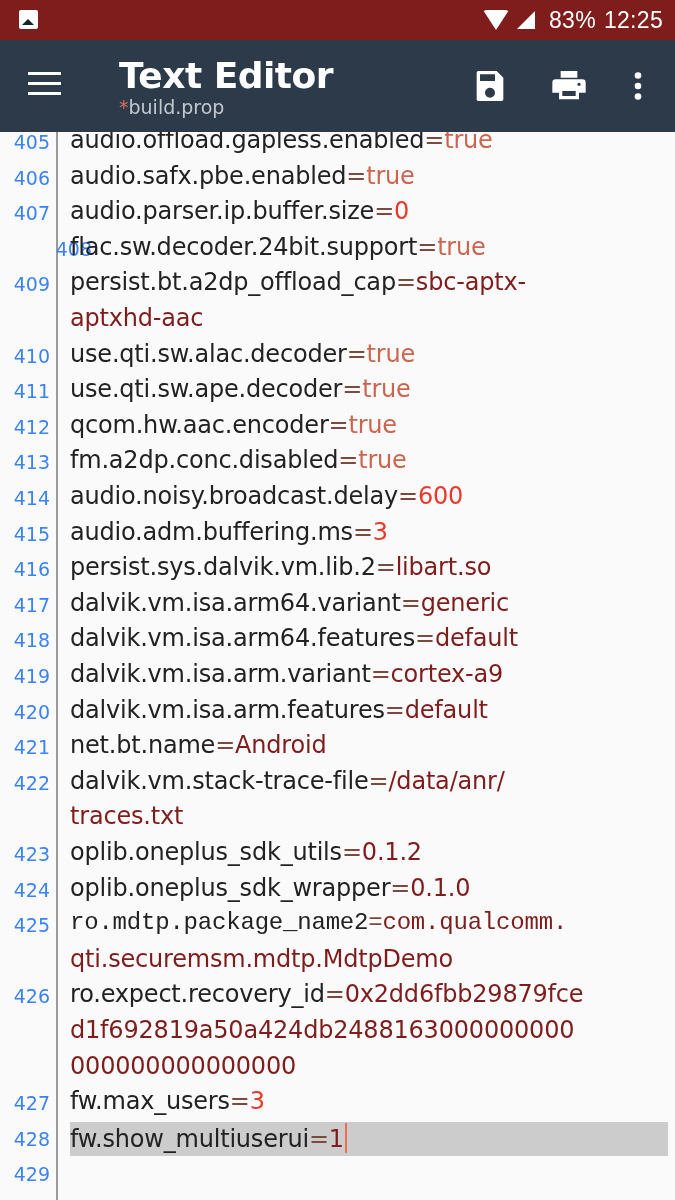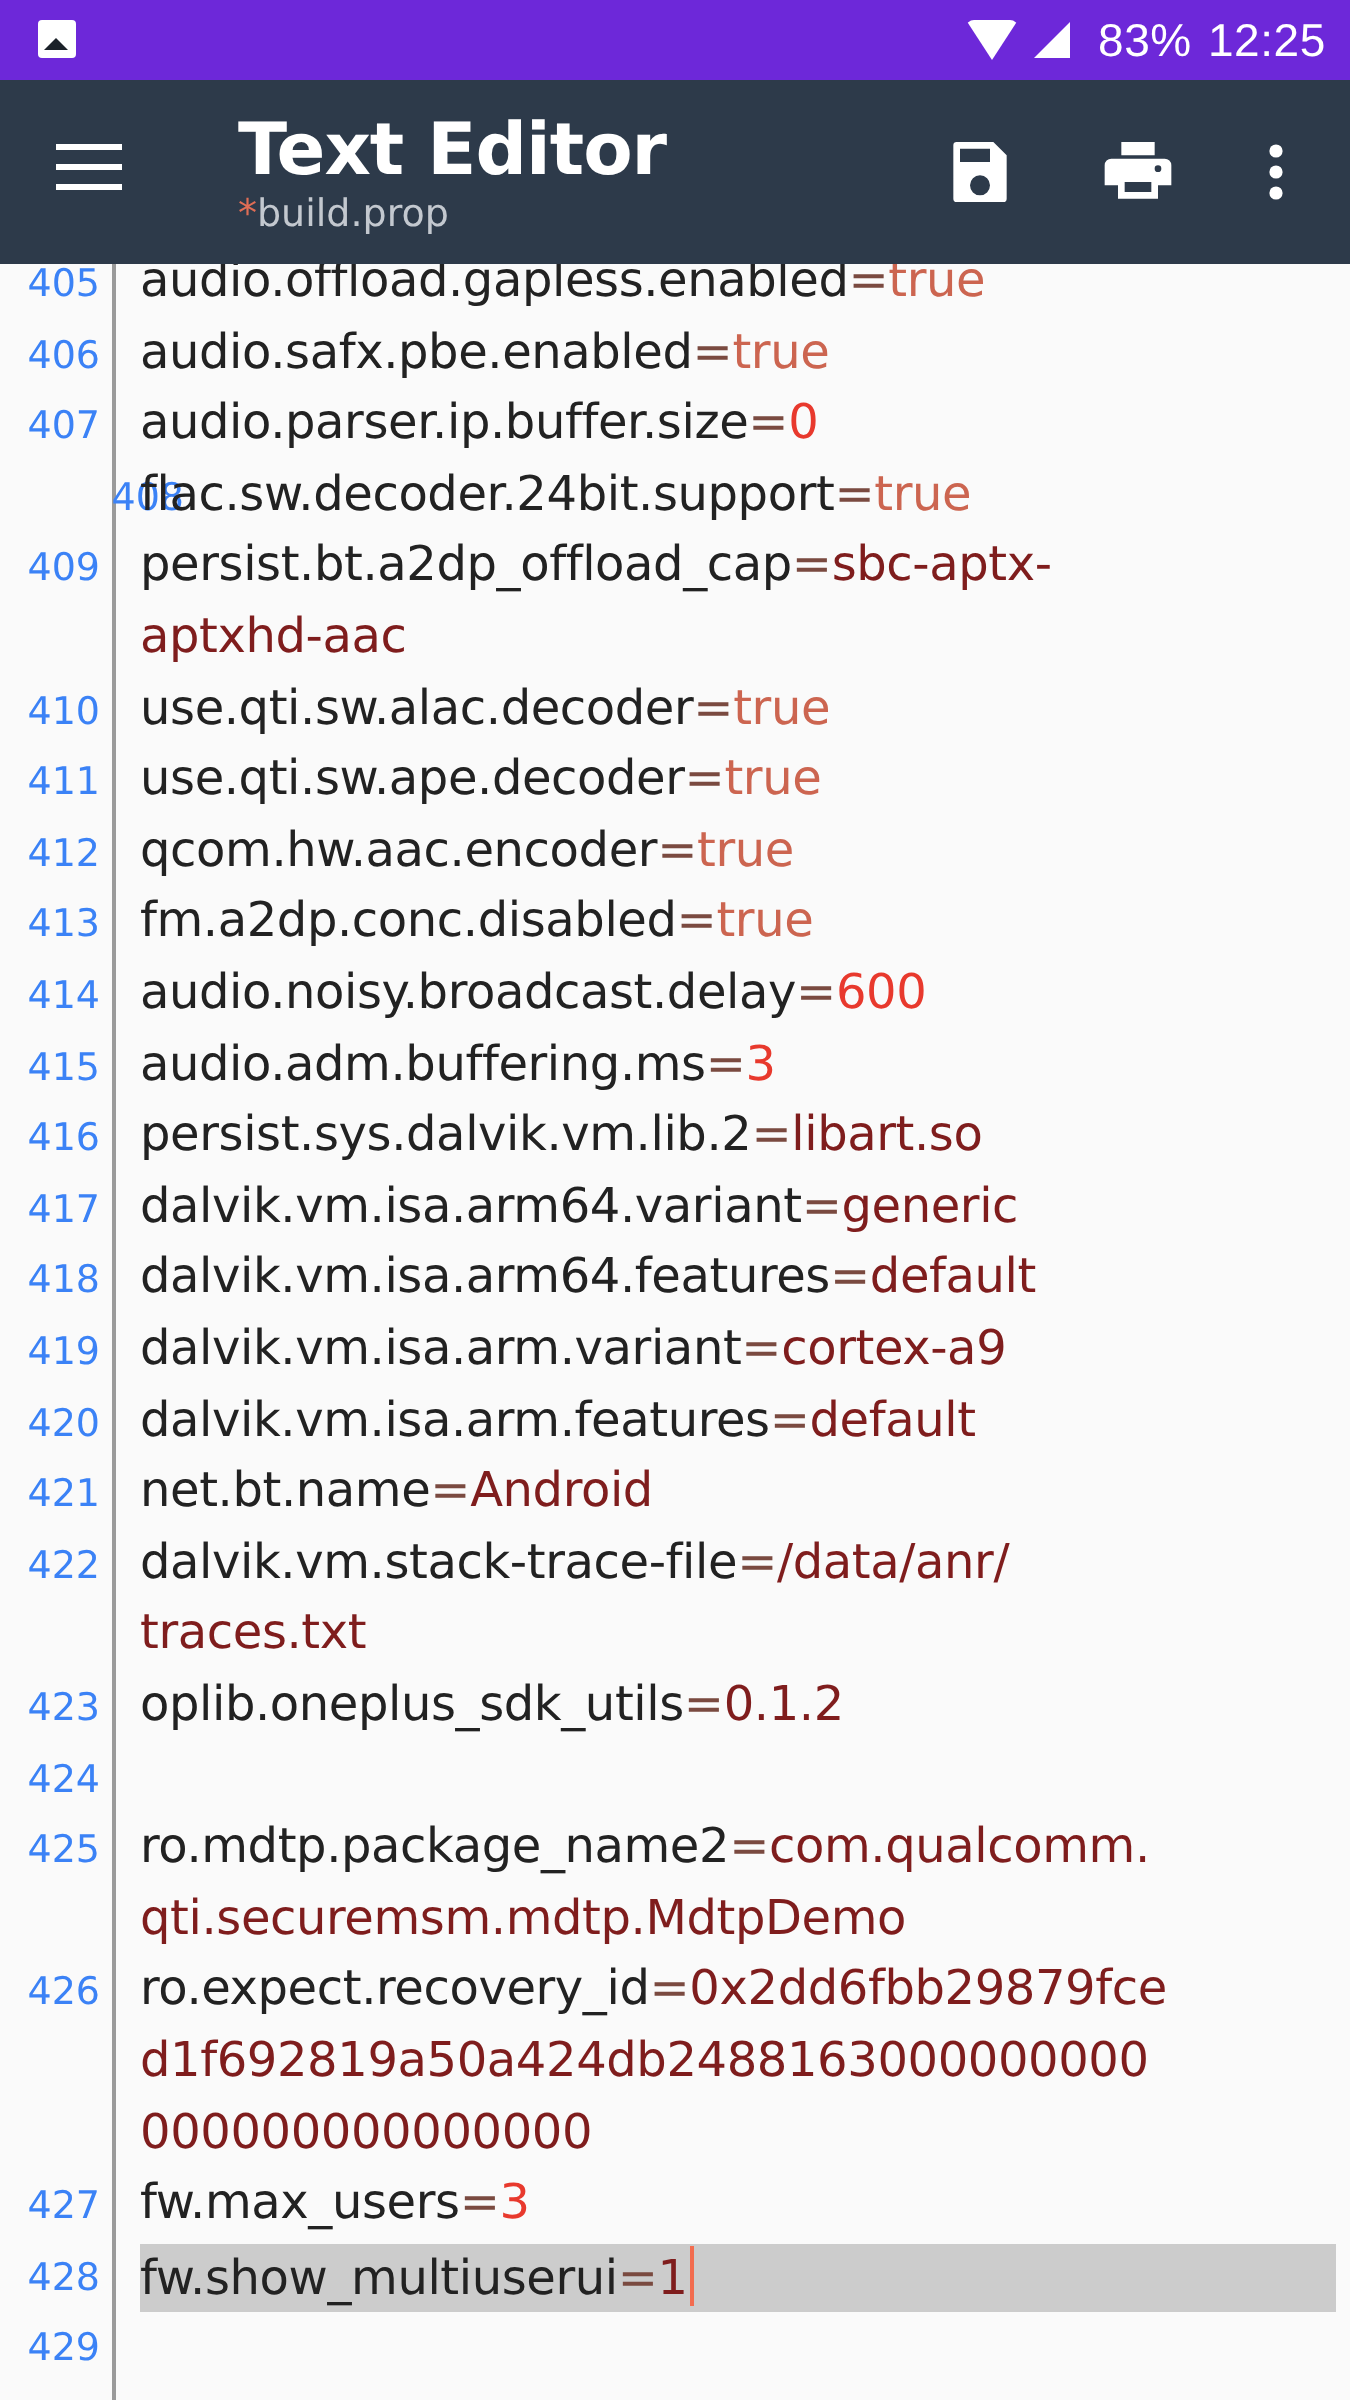--- a/index.html
+++ b/index.html
@@ -4,21 +4,21 @@
 <style>
   html, body { margin: 0; padding: 0; }
   body {
     width: 675px; height: 1200px; overflow: hidden;
     background: #fafafa;
     font-family: "DejaVu Sans", sans-serif;
     position: relative;
   }
   .statusbar {
     position: absolute; left: 0; top: 0; width: 675px; height: 40px;
-    background: #6d28d9; color: #ffffff;
+    background: #7f1d1d; color: #ffffff;
   }
   .statusbar .gallery {
     position: absolute; left: 19px; top: 10px; width: 19px; height: 19px;
     background: #fff; border-radius: 2px;
   }
   .statusbar .gallery::after {
     content: ""; position: absolute; left: 3px; bottom: 4px;
     border-left: 6px solid transparent; border-right: 6px solid transparent;
     border-bottom: 6px solid #1b2129;
   }
@@ -208,24 +208,25 @@
       <div class="ln" style="top: 7px;">422</div>
       <div class="code" style="top: 2px;"><span>dalvik.vm.stack-trace-file</span><span class="eq">=</span><span class="val">/data/anr/</span></div>
       <div class="code" style="top: 37.6px;"><span class="val">traces.txt</span></div>
     </div>
     <div class="line" style="top: 704px; height: 35.6px;">
       <div class="ln" style="top: 7px;">423</div>
       <div class="code" style="top: 2px;"><span>oplib.oneplus_sdk_utils</span><span class="eq">=</span><span class="val">0.1.2</span></div>
     </div>
     <div class="line" style="top: 739.6px; height: 35.6px;">
       <div class="ln" style="top: 7px;">424</div>
+      <div class="code" style="top: 2px;"><span>oplib.oneplus_sdk_wrapper</span><span class="eq">=</span><span class="val">0.1.0</span></div>
     </div>
     <div class="line" style="top: 775.2px; height: 71.2px;">
       <div class="ln" style="top: 7px;">425</div>
-      <div class="code" style="top: 2px;"><span>ro.mdtp.package_name2</span><span class="eq">=</span><span class="val">com.qualcomm.</span></div>
+      <div class="code" style="top: 2px; font-family: Liberation Mono, monospace;"><span>ro.mdtp.package_name2</span><span class="eq">=</span><span class="val">com.qualcomm.</span></div>
       <div class="code" style="top: 37.6px;"><span class="val">qti.securemsm.mdtp.MdtpDemo</span></div>
     </div>
     <div class="line" style="top: 846.4px; height: 106.8px;">
       <div class="ln" style="top: 7px;">426</div>
       <div class="code" style="top: 2px;"><span>ro.expect.recovery_id</span><span class="eq">=</span><span class="val">0x2dd6fbb29879fce</span></div>
       <div class="code" style="top: 37.6px;"><span class="val">d1f692819a50a424db2488163000000000</span></div>
       <div class="code" style="top: 73.2px;"><span class="val">000000000000000</span></div>
     </div>
     <div class="line" style="top: 953.2px; height: 35.6px;">
       <div class="ln" style="top: 7px;">427</div>

